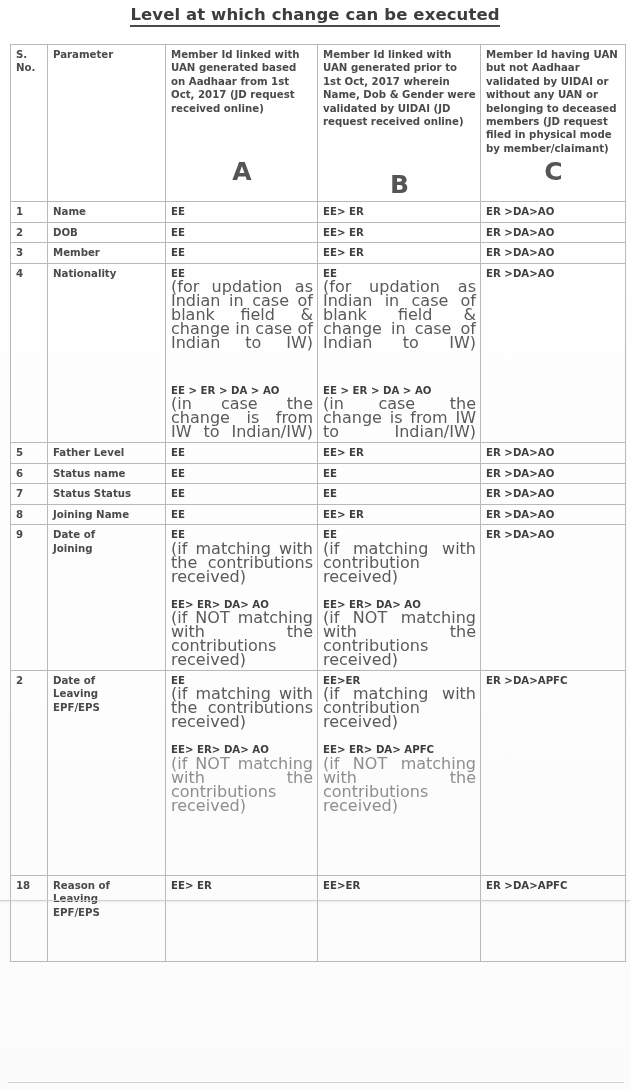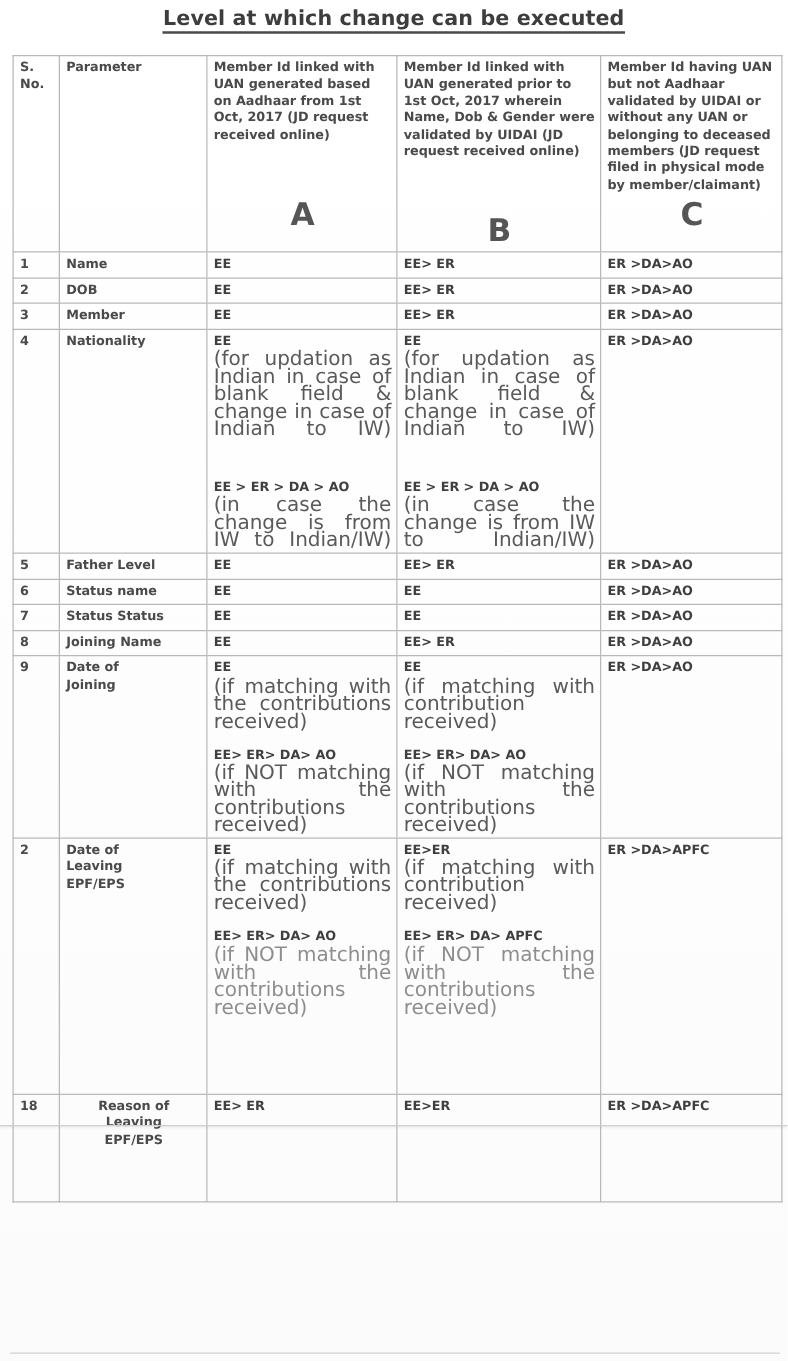--- a/index.html
+++ b/index.html
@@ -312,21 +312,21 @@
             <span class="gap"></span>
             <span class="code">EE&gt; ER&gt; DA&gt; APFC</span>
             <span class="note faded">(if NOT matching with the contributions received)</span>
           </td>
           <td class="cellv" style="padding-bottom: 62px;">
             <span class="code">ER &gt;DA&gt;APFC</span>
           </td>
         </tr>
         <tr>
           <td class="sno" style="padding-bottom: 42px;">18</td>
-          <td class="param" style="padding-bottom: 42px; text-align: center;">Reason of<br>Leaving<br>EPF/EPS</td>
+          <td class="param" style="padding-bottom: 42px;">Reason of<br>Leaving<br>EPF/EPS</td>
           <td class="cellv" style="padding-bottom: 42px;">
             <span class="code">EE&gt; ER</span>
           </td>
           <td class="cellv" style="padding-bottom: 42px;">
             <span class="code">EE&gt;ER</span>
           </td>
           <td class="cellv" style="padding-bottom: 42px;">
             <span class="code">ER &gt;DA&gt;APFC</span>
           </td>
         </tr>

